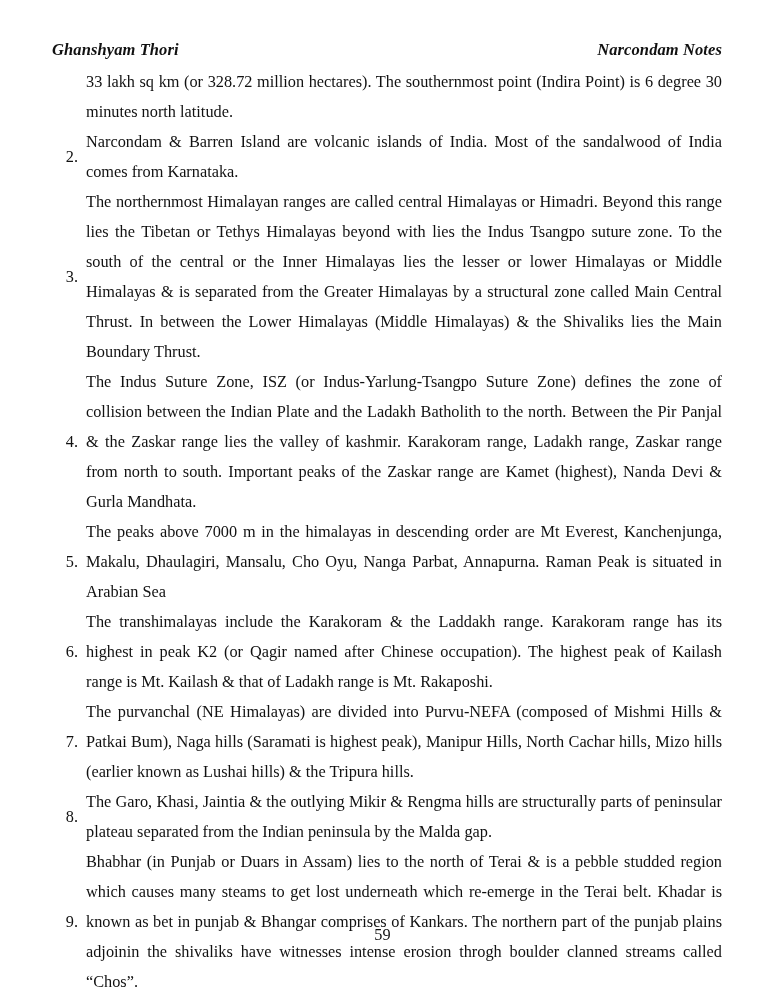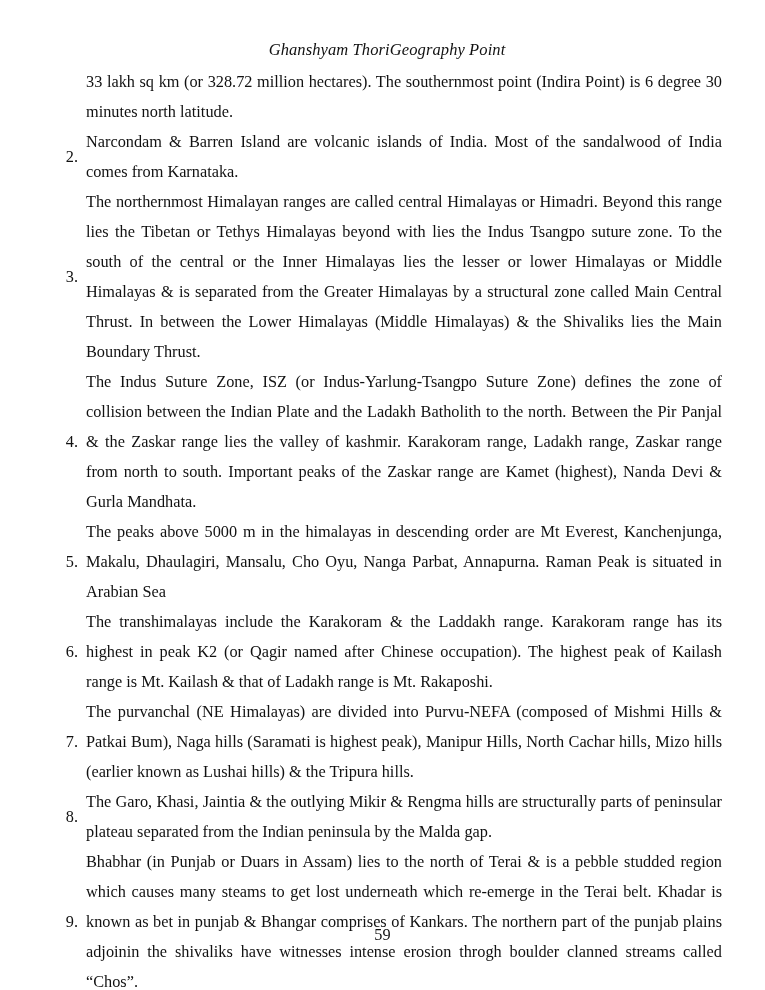--- a/index.html
+++ b/index.html
@@ -21,23 +21,23 @@
   }
   .content {
     position: absolute;
     left: 52px;
     top: 40px;
     width: 670px;
   }
   
   .runhead {
     display: flex;
-    justify-content: center;
+    justify-content: space-between;
     align-items: baseline;
-    font-weight: normal;
+    font-weight: bold;
     font-style: italic;
     font-size: 16.5px;
     line-height: 20px;
     letter-spacing: 0.1px;
     margin-bottom: 7px;
   }
   .runhead .left  { text-align: left; }
   .runhead .right { text-align: right; }
 
   
@@ -81,21 +81,21 @@
 </style>
 </head>
 <body>
 
 <div class="page">
 
   <div class="content">
 
     <div class="runhead">
       <span class="left">Ghanshyam Thori</span>
-      <span class="right">Geography Point</span>
+      <span class="right">Narcondam Notes</span>
     </div>
 
     <div class="body-list">
         <div class="para cont">
           <span class="marker blank"></span>
           <span class="ptext">33 lakh sq km (or 328.72 million hectares). The southernmost point (Indira Point) is 6 degree 30 minutes north latitude.</span>
         </div>
         <div class="para">
           <span class="marker">2.</span>
           <span class="ptext">Narcondam &amp; Barren Island are volcanic islands of India. Most of the sandalwood of India comes from Karnataka.</span>
@@ -103,21 +103,21 @@
         <div class="para">
           <span class="marker">3.</span>
           <span class="ptext">The northernmost Himalayan ranges are called central Himalayas or Himadri. Beyond this range lies the Tibetan or Tethys Himalayas beyond with lies the Indus Tsangpo suture zone. To the south of the central or the Inner Himalayas lies the lesser or lower Himalayas or Middle Himalayas &amp; is separated from the Greater Himalayas by a structural zone called Main Central Thrust. In between the Lower Himalayas (Middle Himalayas) &amp; the Shivaliks lies the Main Boundary Thrust.</span>
         </div>
         <div class="para">
           <span class="marker">4.</span>
           <span class="ptext">The Indus Suture Zone, ISZ (or Indus-Yarlung-Tsangpo Suture Zone) defines the zone of collision between the Indian Plate and the Ladakh Batholith to the north. Between the Pir Panjal &amp; the Zaskar range lies the valley of kashmir. Karakoram range, Ladakh range, Zaskar range from north to south. Important peaks of the Zaskar range are Kamet (highest), Nanda Devi &amp; Gurla Mandhata.</span>
         </div>
         <div class="para">
           <span class="marker">5.</span>
-          <span class="ptext">The peaks above 5000 m in the himalayas in descending order are Mt Everest, Kanchenjunga, Makalu, Dhaulagiri, Mansalu, Cho Oyu, Nanga Parbat, Annapurna. Raman Peak is situated in Arabian Sea</span>
+          <span class="ptext">The peaks above 7000 m in the himalayas in descending order are Mt Everest, Kanchenjunga, Makalu, Dhaulagiri, Mansalu, Cho Oyu, Nanga Parbat, Annapurna. Raman Peak is situated in Arabian Sea</span>
         </div>
         <div class="para">
           <span class="marker">6.</span>
           <span class="ptext">The transhimalayas include the Karakoram &amp; the Laddakh range. Karakoram range has its highest in peak K2 (or Qagir named after Chinese occupation). The highest peak of Kailash range is Mt. Kailash &amp; that of Ladakh range is Mt. Rakaposhi.</span>
         </div>
         <div class="para">
           <span class="marker">7.</span>
           <span class="ptext">The purvanchal (NE Himalayas) are divided into Purvu-NEFA (composed of Mishmi Hills &amp; Patkai Bum), Naga hills (Saramati is highest peak), Manipur Hills, North Cachar hills, Mizo hills (earlier known as Lushai hills) &amp; the Tripura hills.</span>
         </div>
         <div class="para">

